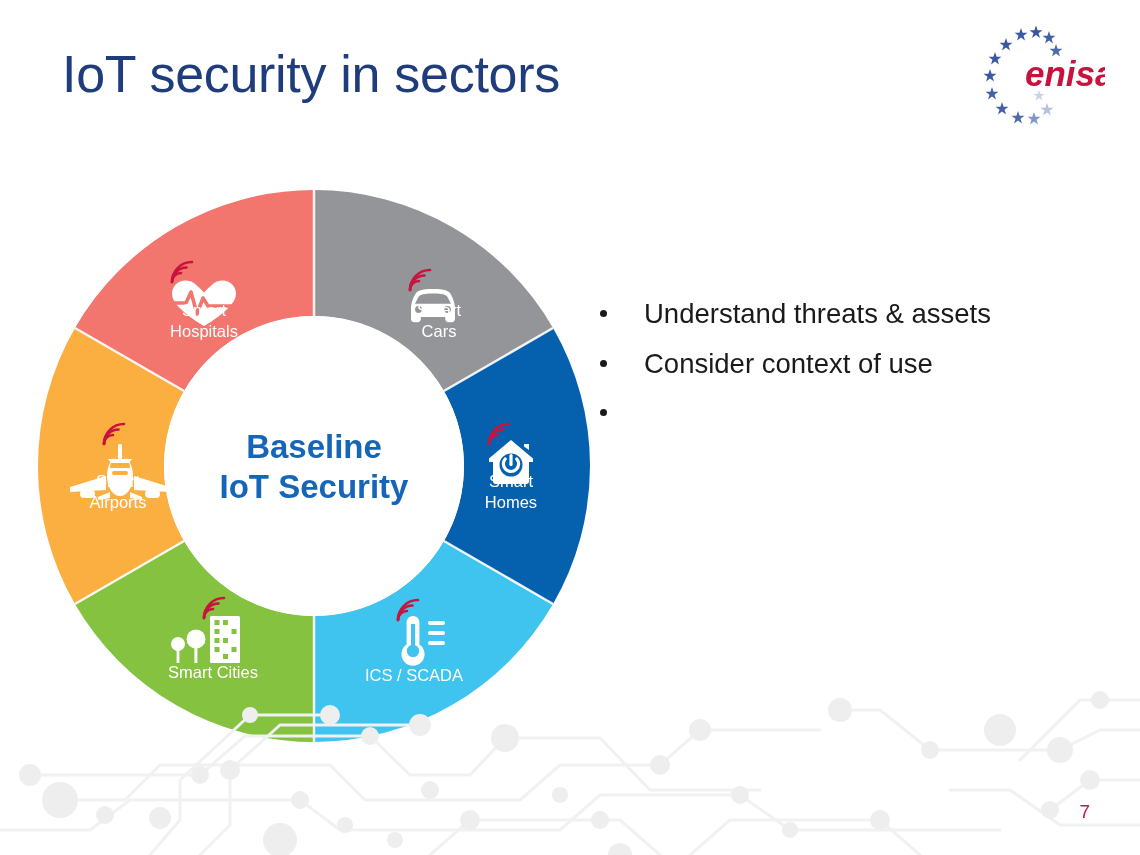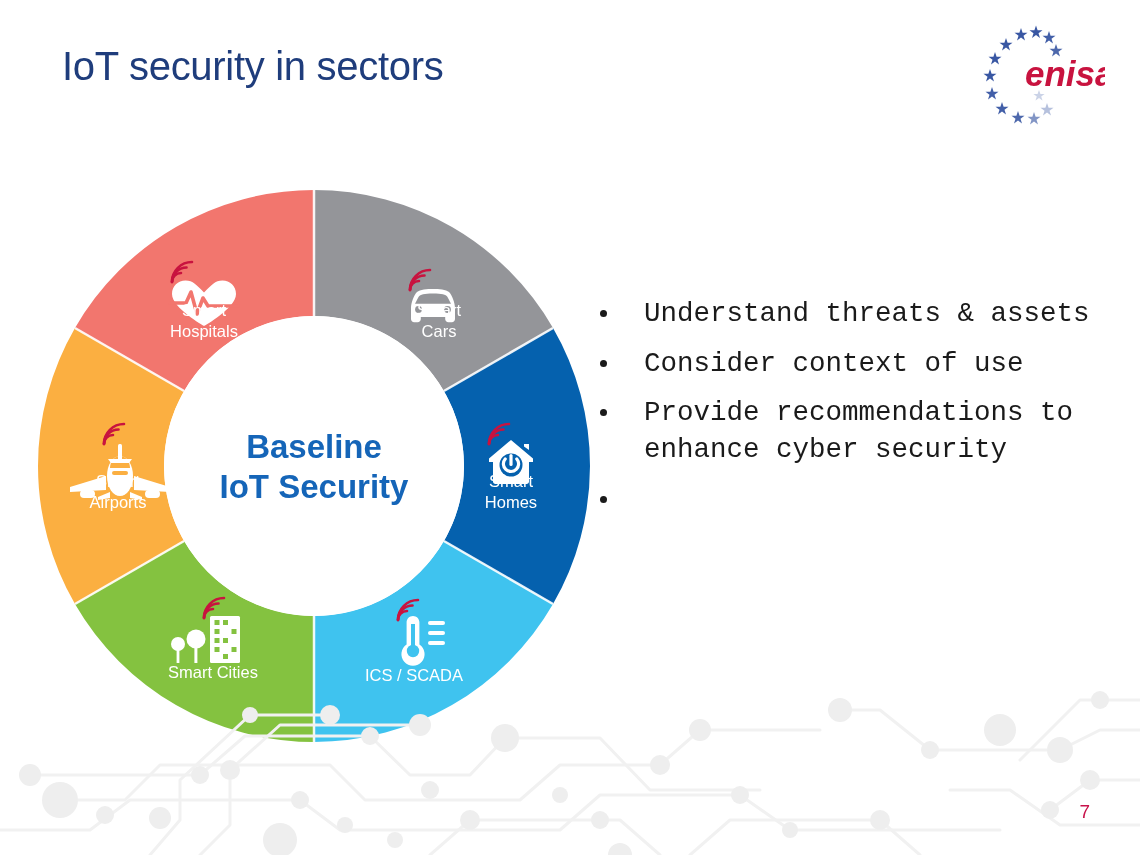--- a/index.html
+++ b/index.html
@@ -17,21 +17,21 @@
     height: 855px;
     background: #ffffff;
     overflow: hidden;
   }
 
   
   #slide-title {
     position: absolute;
     left: 62px;
     top: 44px;
-    font-size: 40px;
+    font-size: 52px;
     font-weight: 400;
     color: #1F3D7C;
     letter-spacing: -0.3px;
     white-space: nowrap;
   }
 
   
   #enisa-logo {
     position: absolute;
     left: 975px;
@@ -76,21 +76,20 @@
     padding: 0;
   }
   #bullet-list li {
     position: relative;
     padding-left: 52px;
     margin-bottom: 13px;
     font-size: 27.5px;
     line-height: 1.33;
     color: #1a1a1a;
     font-weight: 400;
-    font-family: Liberation Mono, monospace;
   }
   #bullet-list li .bullet-dot {
     position: absolute;
     left: 8px;
     top: 0.52em;
     width: 7px;
     height: 7px;
     border-radius: 50%;
     background: #1a1a1a;
   }
@@ -283,24 +282,20 @@
   </div>
 
   <ul id="bullet-list">
     <li>
       <span class="bullet-dot"></span>
       <span>Understand threats &amp; assets</span>
     </li>
     <li>
       <span class="bullet-dot"></span>
       <span>Consider context of use</span>
-    </li>
-    <li>
-      <span class="bullet-dot"></span>
-      <span>Provide recommendations to enhance cyber security</span>
     </li>
     <li>
       <span class="bullet-dot"></span>
     </li>
   </ul>
 
   <div id="circuit-deco">
     <svg width="1140" height="185" viewBox="0 0 1140 185" xmlns="http://www.w3.org/2000/svg">
       <g stroke="#F1F1F1" stroke-width="3" fill="none" stroke-linejoin="round" stroke-linecap="round">
         <path d="M30,105 L200,105 L245,66 L370,66 L410,105 L470,105 L505,68 L600,68 L650,120 L760,120"></path>

